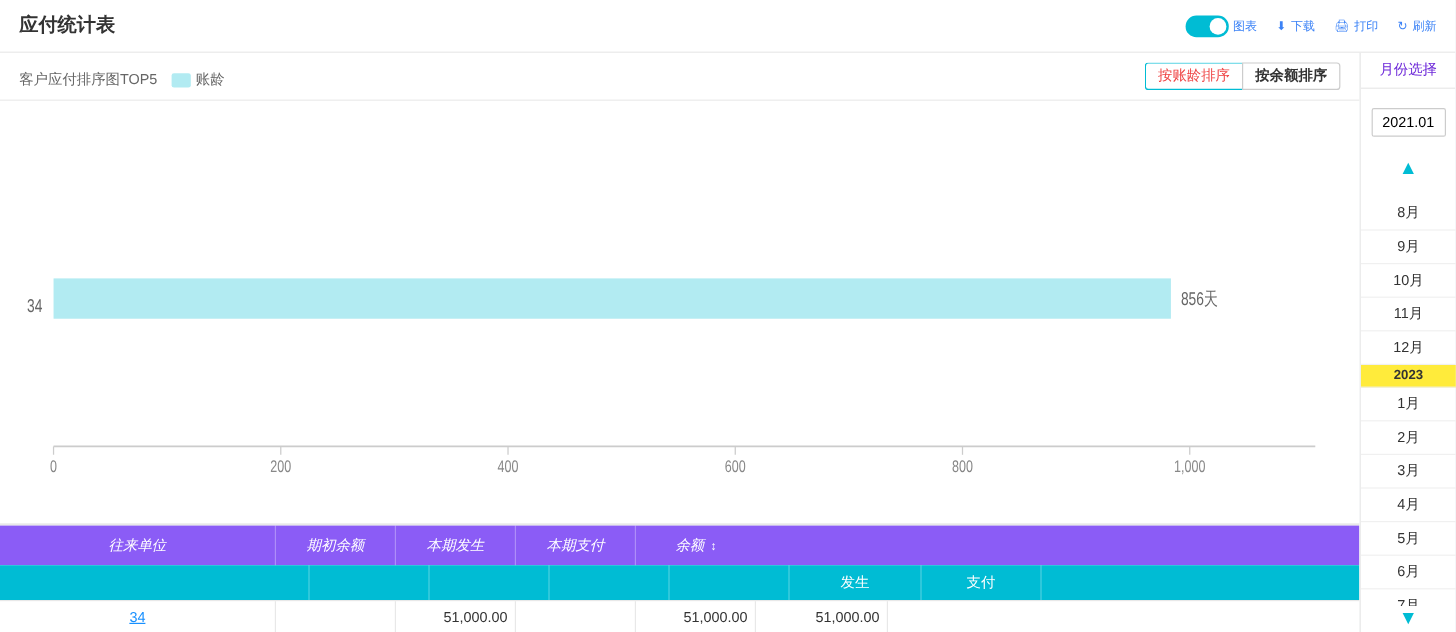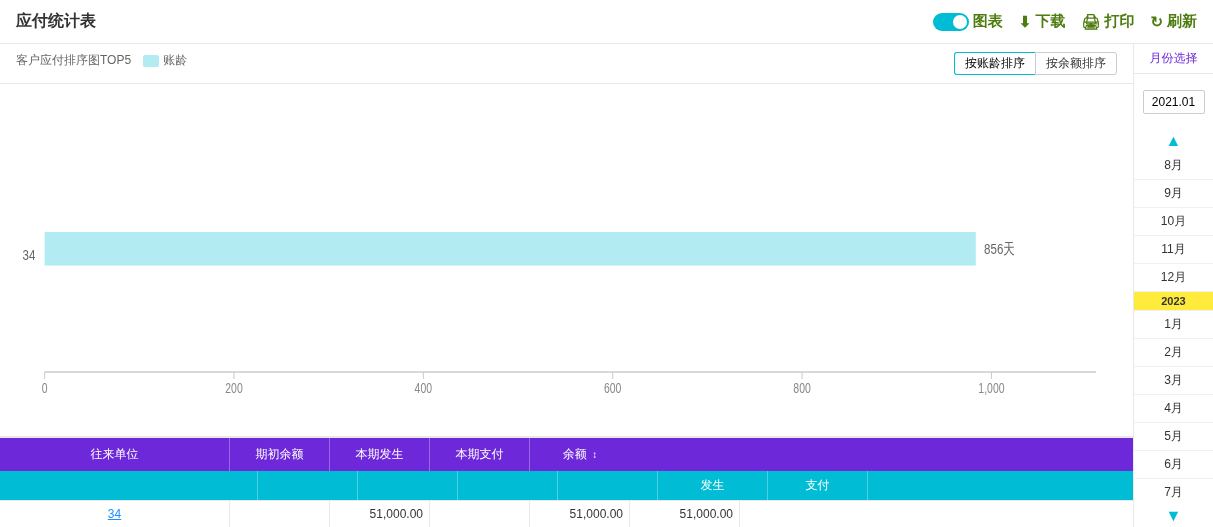--- a/index.html
+++ b/index.html
@@ -4,54 +4,54 @@
   <style>
     * { box-sizing: border-box; margin: 0; padding: 0; }
     body { font-family: 'Microsoft YaHei', Arial, sans-serif; font-size: 12px; background: #f0f2f5; color: #333; }
     
     .page-container { width: 1213px; height: 527px; display: flex; flex-direction: column; background: #f0f2f5; overflow: hidden; }
     
     
     .header { display: flex; align-items: center; justify-content: space-between; padding: 10px 16px; background: #fff; border-bottom: 1px solid #e8e8e8; height: 44px; }
     .header-title { font-size: 16px; font-weight: bold; color: #333; }
     .header-actions { display: flex; align-items: center; gap: 16px; }
-    .header-action-item { display: flex; align-items: center; gap: 4px; color: #4d7c0f; cursor: pointer; font-size: 15px; font-weight: bold; }
+    .header-action-item { display: flex; align-items: center; gap: 4px; color: #3b82f6; cursor: pointer; font-size: 10px; }
     
     
     .toggle-switch { width: 36px; height: 18px; background: #00bcd4; border-radius: 9px; position: relative; cursor: pointer; }
     .toggle-switch::after { content: ''; width: 14px; height: 14px; background: #fff; border-radius: 50%; position: absolute; top: 2px; right: 2px; }
     
     
     .main-content { display: flex; flex: 1; overflow: hidden; }
     
     
     .chart-section { flex: 1; display: flex; flex-direction: column; overflow: hidden; }
     
     
-    .chart-header { display: flex; align-items: flex-start; justify-content: space-between; padding: 8px 16px; background: #fff; border-bottom: 1px solid #e8e8e8; gap: 28px; }
+    .chart-header { display: flex; align-items: flex-end; justify-content: space-between; padding: 8px 16px; background: #fff; border-bottom: 1px solid #e8e8e8; gap: 28px; }
     .chart-legend { display: flex; align-items: center; gap: 12px; }
     .legend-item { display: flex; align-items: center; gap: 4px; font-size: 12px; color: #666; }
     .legend-box { width: 16px; height: 12px; border-radius: 2px; }
     .chart-sort-buttons { display: flex; gap: 0; }
     .sort-btn { padding: 2px 10px; font-size: 12px; cursor: pointer; border: 1px solid #ccc; background: #fff; color: #333; }
     .sort-btn:first-child { border-right: none; border-radius: 3px 0 0 3px; }
-    .sort-btn:last-child { border-radius: 0 3px 3px 0; }
-    .sort-btn.active { color: #000000; border-color: #00bcd4; margin-left: 20px; }
+    .sort-btn:last-child { border-radius: 0 3px 3px 0; font-weight: bold; }
+    .sort-btn.active { color: #ef4444; border-color: #00bcd4; margin-left: 20px; }
     
     
     .chart-body { flex: 1; background: #fff; padding: 8px 16px 8px 8px; position: relative; min-height: 0; }
     
     svg.bar-chart { width: 100%; height: 100%; }
     
     
     .table-section { background: #fff; border-top: 2px solid #e8e8e8; }
     
     .table-wrapper { width: 100%; }
     
-    .table-header-row { display: flex; background: #6d28d9; color: #fff; }
+    .table-header-row { display: flex; background: #8b5cf6; color: #fff; font-style: italic; }
     .table-header-row .th { padding: 8px 6px; text-align: center; font-size: 12px; border-right: 1px solid rgba(255,255,255,0.3); flex-shrink: 0; }
     .table-header-row .th:last-child { border-right: none; }
     
     .table-subheader { display: flex; background: #00bcd4; color: #fff; padding-left: 28px; }
     .table-subheader .th { padding: 6px 6px; text-align: center; font-size: 12px; border-right: 1px solid rgba(255,255,255,0.3); flex-shrink: 0; }
     
     .table-data-row { display: flex; border-top: 1px solid #e8e8e8; background: #fff; }
     .table-data-row .td { padding: 6px 6px; text-align: center; font-size: 12px; border-right: 1px solid #e8e8e8; flex-shrink: 0; }
     .table-data-row .td:last-child { border-right: none; }
     .td-link { color: #1890ff; text-decoration: underline; cursor: pointer; }
@@ -64,21 +64,21 @@
     .col-pay { width: 100px; }
     .col-balance { width: 100px; }
     .col-year-occur { width: 110px; }
     .col-year-pay { width: 100px; }
     
     
     .sidebar { width: 80px; background: #fff; border-left: 1px solid #e8e8e8; display: flex; flex-direction: column; overflow: hidden; }
     .sidebar-header { padding: 6px 8px; font-size: 12px; color: #6d28d9; border-bottom: 1px solid #e8e8e8; text-align: center; }
     .sidebar-year-input { padding: 4px 6px; font-size: 12px; border: 1px solid #ccc; border-radius: 2px; width: 62px; margin: 16px auto; display: block; text-align: center; }
     .sidebar-scroll-btn { text-align: center; cursor: pointer; padding: 2px 0; color: #00bcd4; font-size: 16px; }
-    .sidebar-months { flex: 1; overflow-y: auto; overflow-x: hidden; }
+    .sidebar-months { flex: 1; overflow-y: auto; overflow-x: hidden; margin-top: 12px; }
     .sidebar-month-item { padding: 5px 8px; font-size: 12px; cursor: pointer; text-align: center; color: #333; border-bottom: 1px solid #f0f0f0; }
     .sidebar-month-item.year-label { background: #ffeb3b; color: #333; font-weight: bold; padding: 3px 4px; font-size: 11px; }
     
     
     .col-year-group { width: 210px; text-align: center; }
   </style>
 </head>
 <body>
 
 <div class="page-container">

